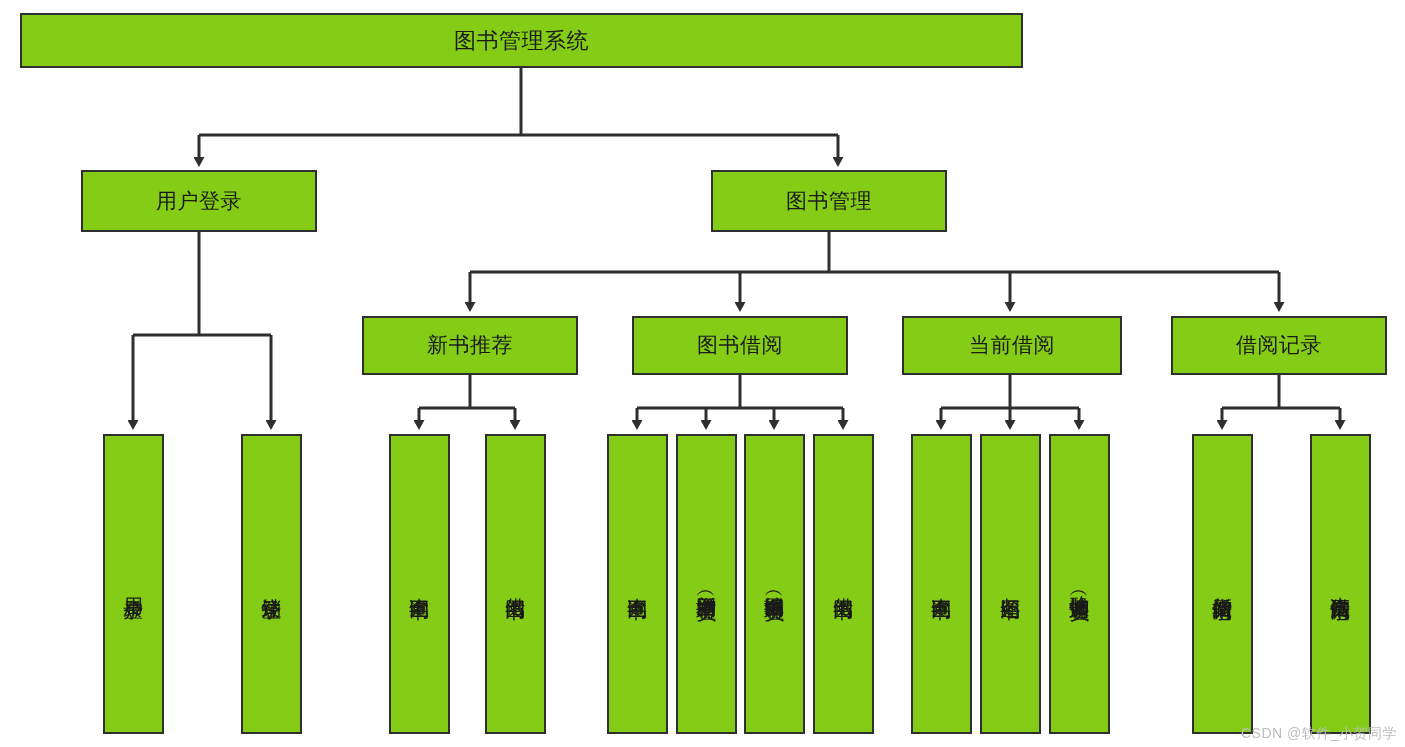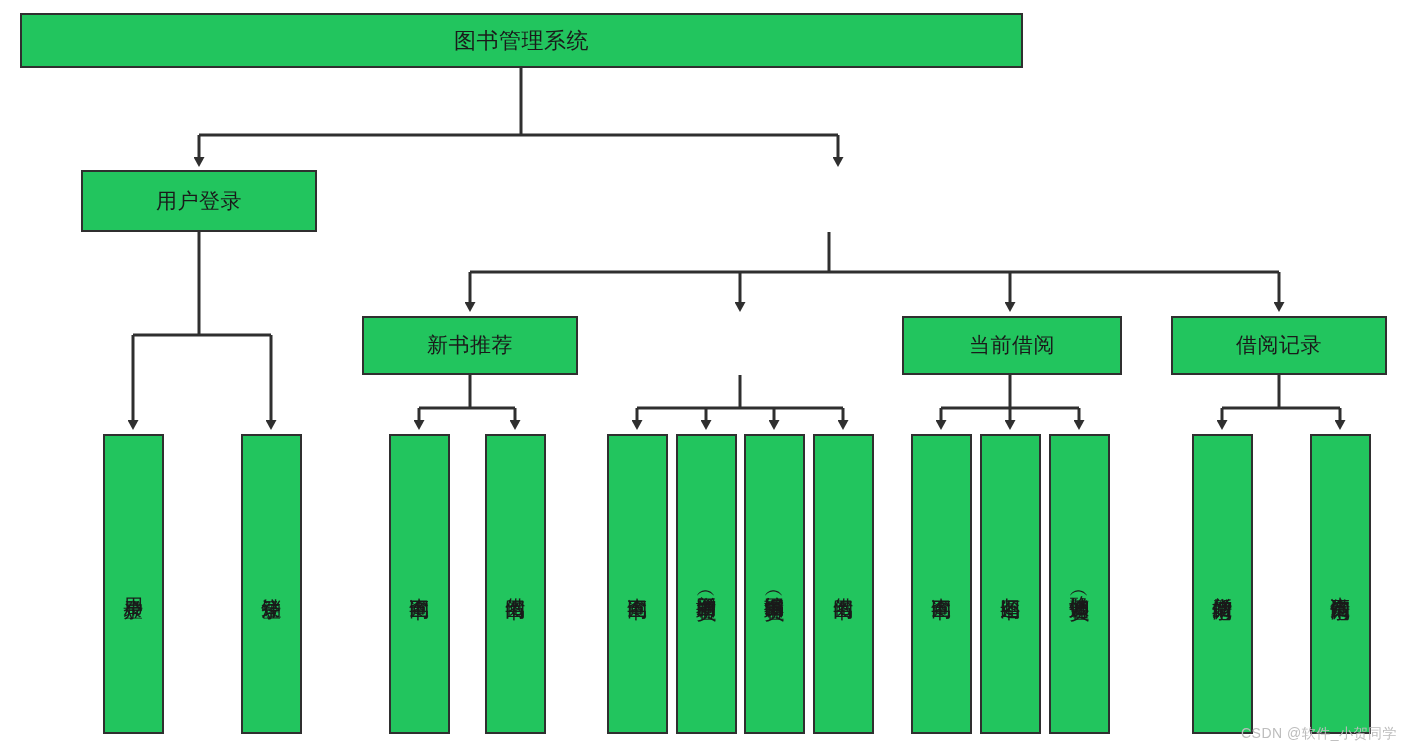--- a/index.html
+++ b/index.html
@@ -21,21 +21,21 @@
     position: absolute;
     left: 0;
     top: 0;
     width: 1405px;
     height: 747px;
     pointer-events: none;
   }
   .node {
     position: absolute;
     box-sizing: border-box;
-    background: #22c55e;
+    background: #84cc16;
     border: 2.5px solid #2f2f2f;
     display: flex;
     align-items: center;
     justify-content: center;
     color: #1a1a1a;
   }
   .node .label {
     display: block;
     text-align: center;
     line-height: 1.18;
@@ -126,24 +126,30 @@
     </g>
   </svg>
 
   <div class="node root horiz" style="left:20px; top:13px; width:1003px; height:55px;">
     <span class="label">图书管理系统</span>
   </div>
 
   <div class="node horiz" style="left:81px; top:170px; width:236px; height:62px;">
     <span class="label">用户登录</span>
   </div>
+  <div class="node horiz" style="left:711px; top:170px; width:236px; height:62px;">
+    <span class="label">图书管理</span>
+  </div>
 
   <div class="node horiz" style="left:362px; top:316px; width:216px; height:59px;">
     <span class="label">新书推荐</span>
   </div>
+  <div class="node horiz" style="left:632px; top:316px; width:216px; height:59px;">
+    <span class="label">图书借阅</span>
+  </div>
   <div class="node horiz" style="left:902px; top:316px; width:220px; height:59px;">
     <span class="label">当前借阅</span>
   </div>
   <div class="node horiz" style="left:1171px; top:316px; width:216px; height:59px;">
     <span class="label">借阅记录</span>
   </div>
 
   <div class="node leaf" style="left:103px; top:434px; width:61px; height:300px;">
     <span class="label">用户登录</span>
   </div>

